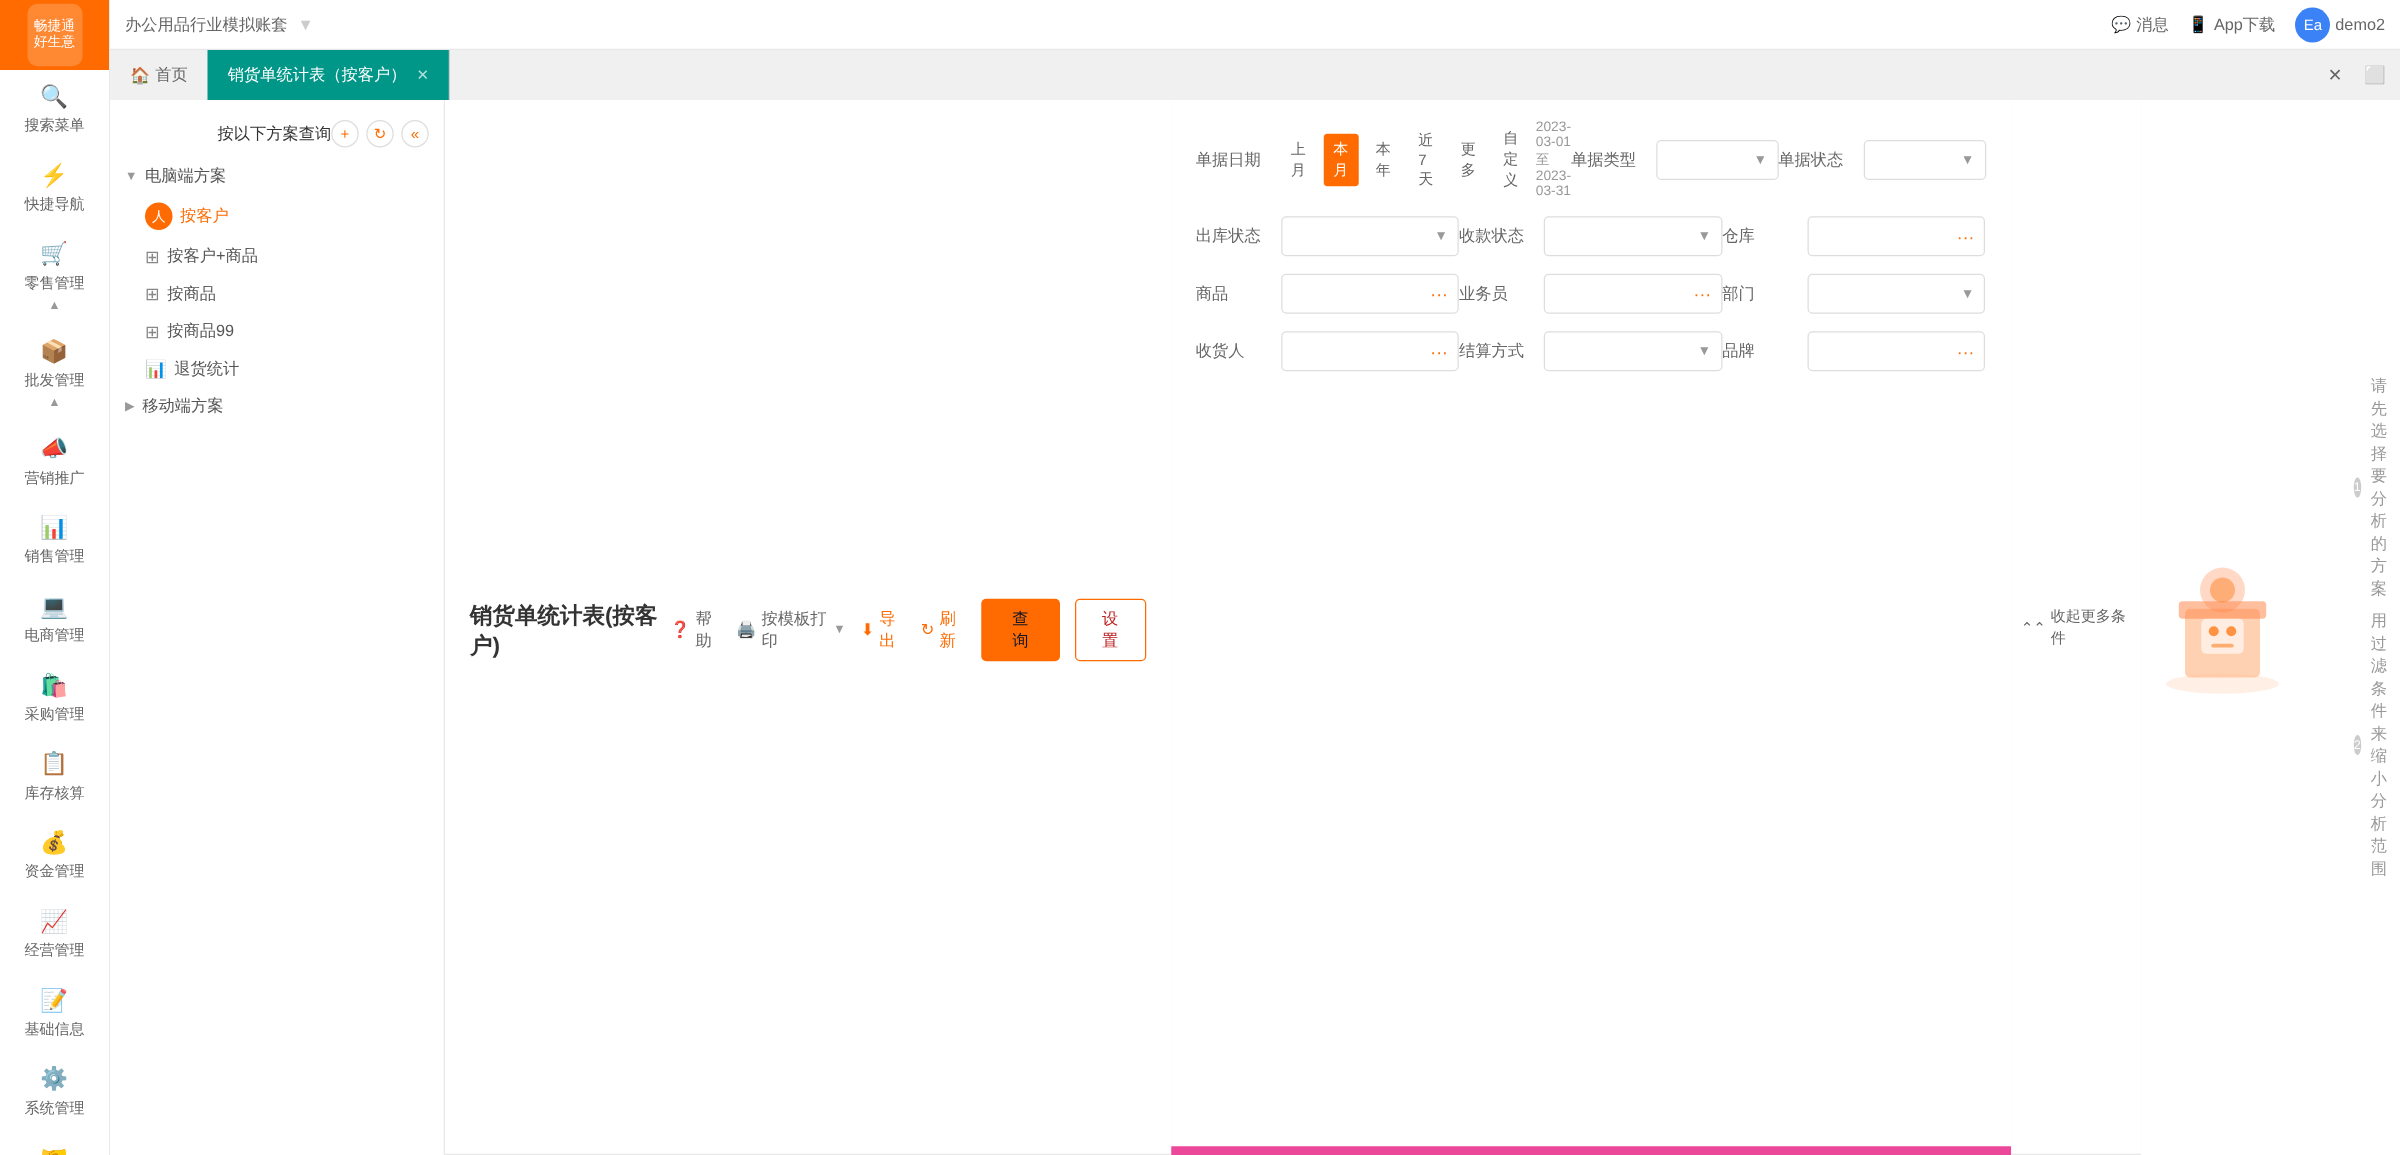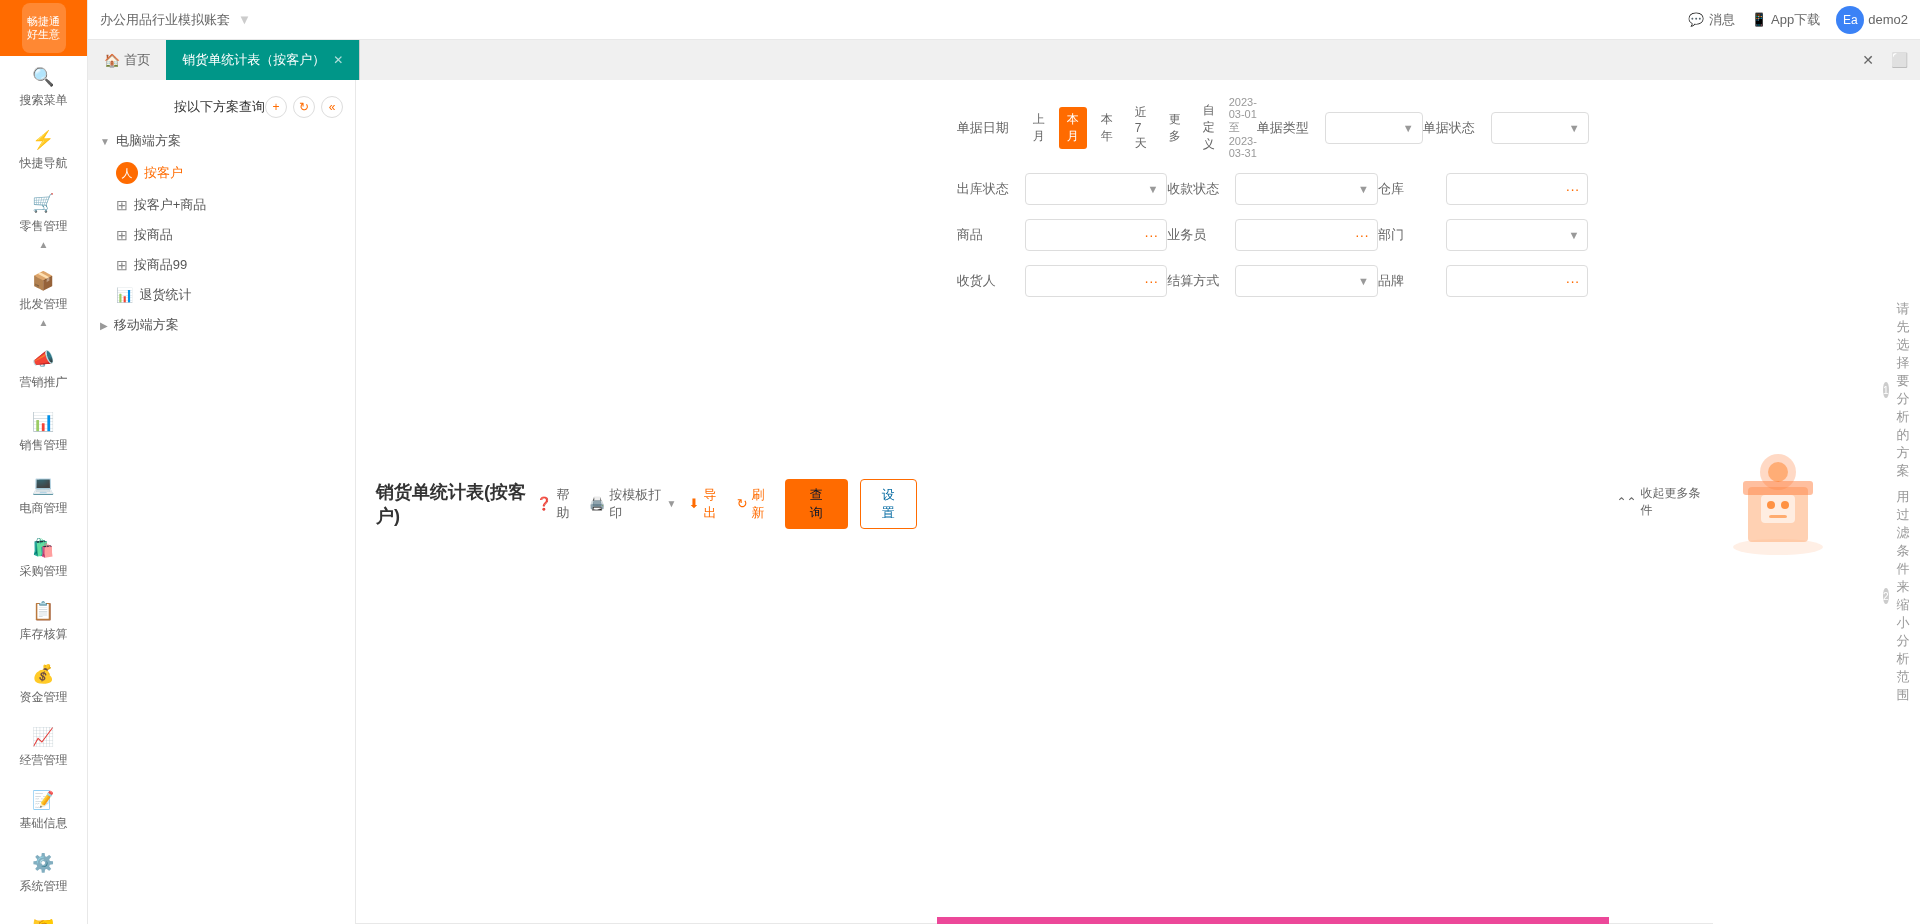--- a/index.html
+++ b/index.html
@@ -277,21 +277,21 @@
       background: #ff6b00;
       color: #0f172a;
       border: none;
       padding: 7px 20px;
       border-radius: 4px;
       cursor: pointer;
       font-size: 13px;
     }
     .btn-secondary {
       background: #fff;
-      color: #0369a1;
+      color: #b91c1c;
       border: 1px solid #ff6b00;
       padding: 6px 16px;
       border-radius: 4px;
       cursor: pointer;
       font-size: 13px;
     }
 
     
     .filter-area {
       background: #fff;

